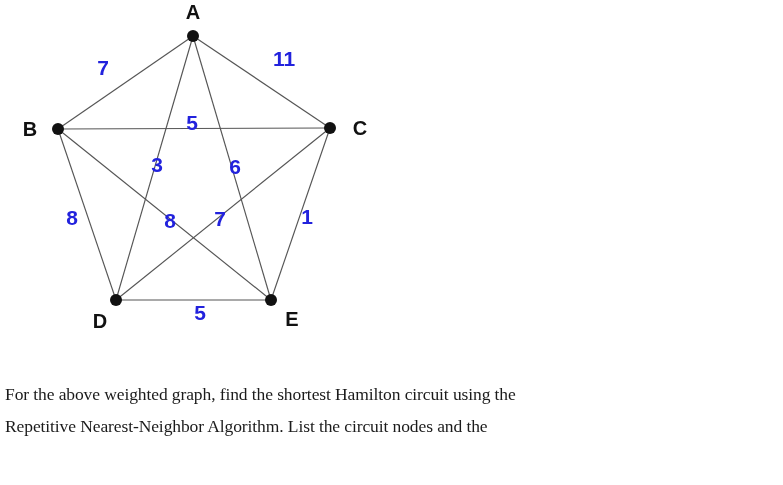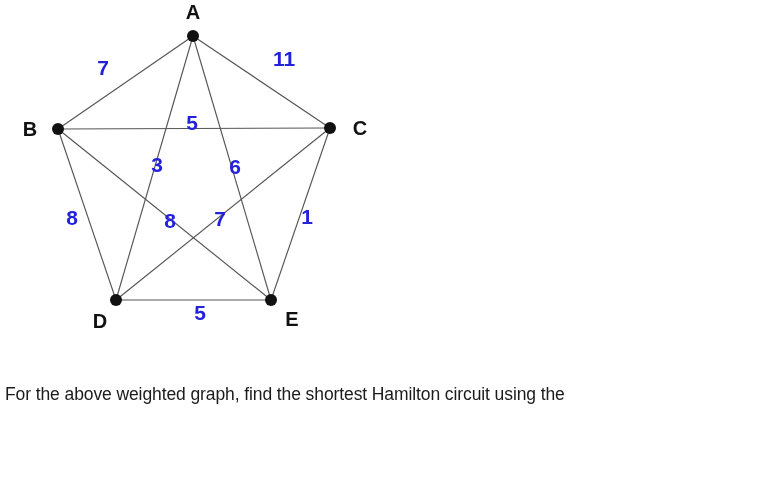--- a/index.html
+++ b/index.html
@@ -52,21 +52,21 @@
     font-weight: bold;
     fill: #2222dd;
     dominant-baseline: middle;
     text-anchor: middle;
   }
   #question-block {
     position: absolute;
     left: 5px;
     top: 378px;
     width: 770px;
-    font-family: Liberation Sans, sans-serif;
+    font-family: Liberation Serif, serif;
     font-size: 17.5px;
     line-height: 32px;
     color: #1b1b1b;
     letter-spacing: -0.1px;
   }
   .question-line {
     display: block;
     white-space: nowrap;
   }
 </style>
@@ -111,13 +111,14 @@
         <text x="170" y="222" class="weight-label" fill="#2222dd">8</text>
         <text x="220" y="220" class="weight-label" fill="#2222dd">7</text>
         <text x="307" y="218" class="weight-label" fill="#2222dd">1</text>
         <text x="200" y="314" class="weight-label" fill="#2222dd">5</text>
       </g>
   </svg>
 </div>
 
 <div id="question-block">
   <span class="question-line">For the above weighted graph, find the shortest Hamilton circuit using the</span>
+  <span class="question-line">Repetitive Nearest-Neighbor Algorithm. List the circuit nodes and the</span>
 </div>
 
 </body></html>

